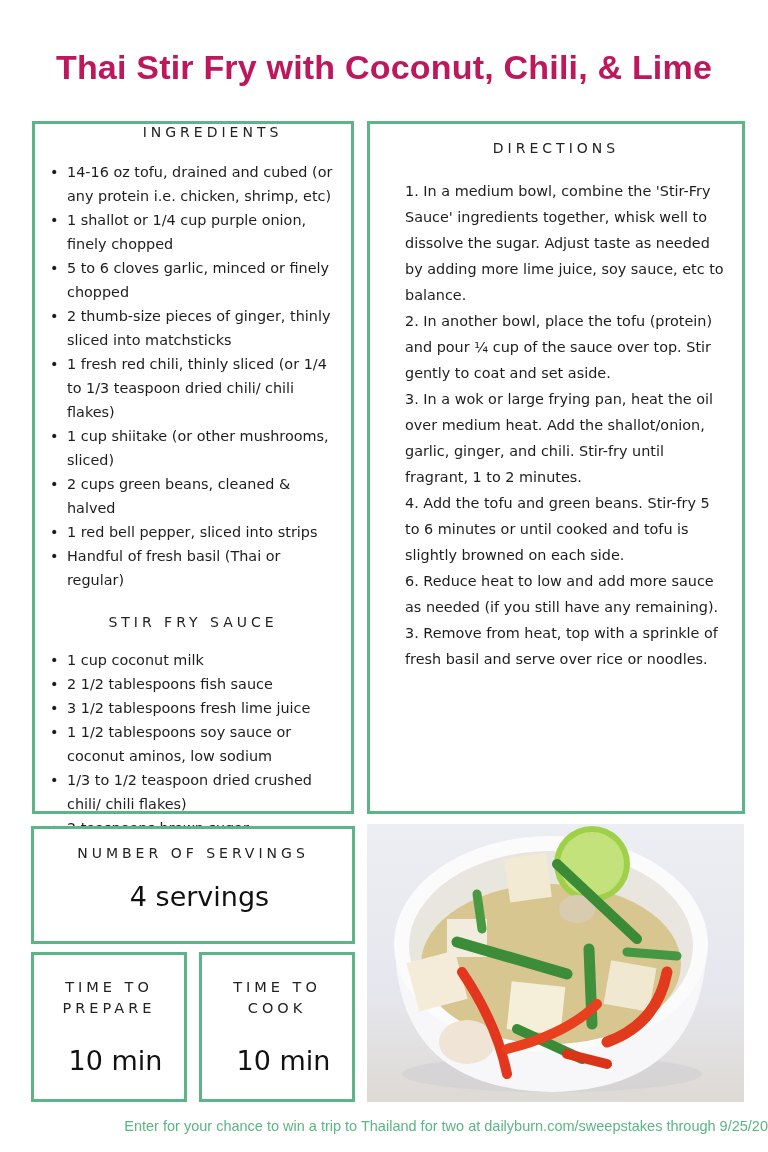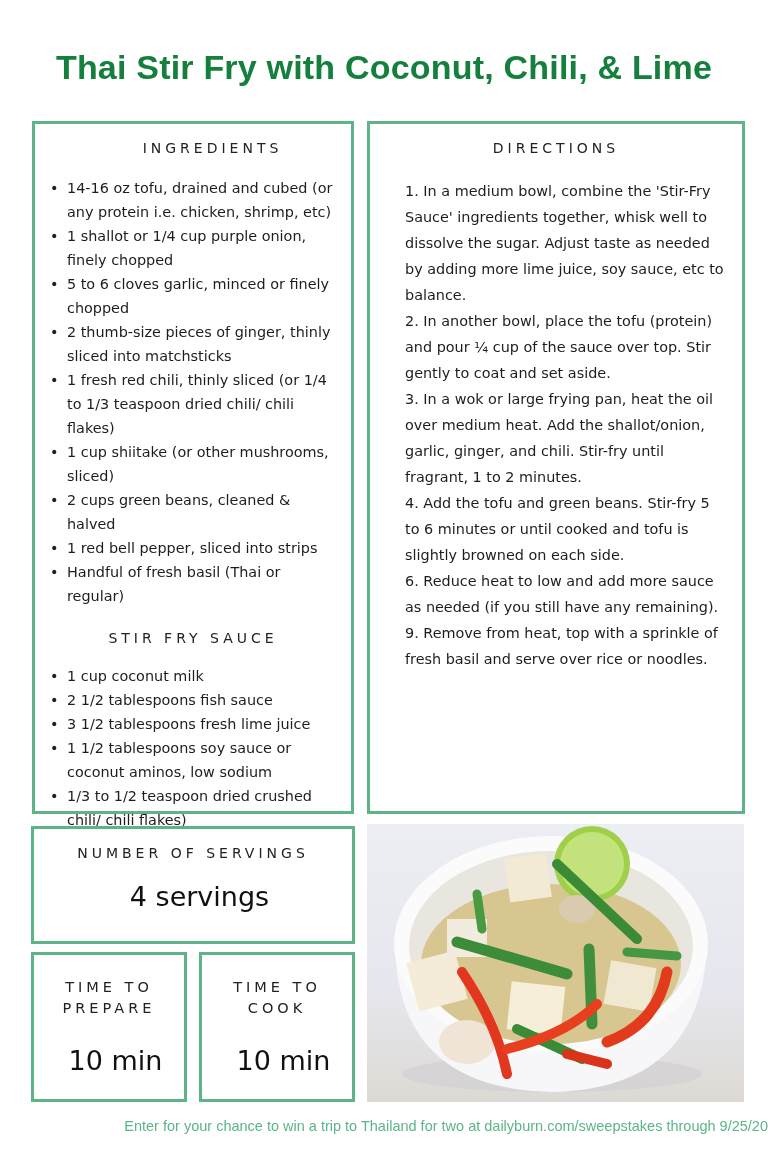--- a/index.html
+++ b/index.html
@@ -1,20 +1,20 @@
 <!DOCTYPE html>
 <html><head>
   <meta charset="utf-8">
   <style>
     html, body { margin: 0; padding: 0; background: #ffffff; }
     body { width: 768px; height: 1152px; position: relative; overflow: hidden;
            font-family: "Liberation Sans", sans-serif; color: #1c1c1c; }
     .title { position: absolute; left: 0; top: 48px; width: 768px; text-align: center;
              font-family: "Liberation Sans", sans-serif; font-weight: bold; font-size: 34px;
-             color: #15803d; letter-spacing: 0.2px; }
+             color: #be185d; letter-spacing: 0.2px; }
     .box { position: absolute; border: 3px solid #5db486; box-sizing: border-box; background: #fff; }
     .heading { text-align: center; font-size: 14px; letter-spacing: 4px; color: #222;
                font-family: "DejaVu Sans", sans-serif; font-weight: normal; }
     ul.list { list-style: none; margin: 0; padding: 0; }
     ul.list li { position: relative; padding-left: 32px; font-size: 14.4px; line-height: 24px;
                  font-family: "DejaVu Sans", sans-serif; color: #1d1d1d; }
     ul.list li .bullet { position: absolute; left: 15px; top: 0; }
     .dir-p { font-size: 14.4px; line-height: 26px; font-family: "DejaVu Sans", sans-serif;
              color: #1d1d1d; margin: 0; }
     .big { text-align: center; font-size: 27px; font-family: "DejaVu Sans", sans-serif; color: #111; padding-left: 13px; }
@@ -22,21 +22,21 @@
              background: linear-gradient(180deg, #eceef3 0%, #e6e7ee 60%, #ddd9d4 100%); overflow: hidden; }
     .footer { position: absolute; left: 0; top: 1118px; width: 768px; text-align: right;
               font-size: 14.5px; color: #5bb585; font-family: "Liberation Sans", sans-serif; }
   </style>
 </head>
 <body>
 
 <div class="title">Thai Stir Fry with Coconut, Chili, &amp; Lime</div>
 
 <div class="box" style="left:32px; top:121px; width:322px; height:693px;">
-  <div class="heading" style="margin-top:16px;padding-left:39px;">INGREDIENTS</div>
+  <div class="heading" style="padding-left:39px;">INGREDIENTS</div>
   <ul class="list" style="margin-top:20px; padding-right:14px;">
     <li><span class="bullet">•</span><span>14-16 oz tofu,  drained and cubed (or any protein i.e. chicken, shrimp, etc)</span></li>
     <li><span class="bullet">•</span><span>1 shallot or 1/4 cup purple onion, finely chopped</span></li>
     <li><span class="bullet">•</span><span>5 to 6 cloves garlic, minced or finely chopped</span></li>
     <li><span class="bullet">•</span><span>2 thumb-size pieces of ginger, thinly sliced into matchsticks</span></li>
     <li><span class="bullet">•</span><span>1 fresh red chili, thinly sliced (or 1/4 to 1/3 teaspoon dried chili/ chili flakes)</span></li>
     <li><span class="bullet">•</span><span>1 cup shiitake (or other mushrooms, sliced)</span></li>
     <li><span class="bullet">•</span><span>2 cups green beans, cleaned &amp; halved</span></li>
     <li><span class="bullet">•</span><span>1 red bell pepper, sliced into strips</span></li>
     <li><span class="bullet">•</span><span> Handful of fresh basil (Thai or regular)</span></li>
@@ -53,21 +53,21 @@
 </div>
 
 <div class="box" style="left:367px; top:121px; width:378px; height:693px;">
   <div class="heading" style="margin-top:16px;">DIRECTIONS</div>
   <div style="margin-top:22px; padding:0 16px 0 35px;">
     <p class="dir-p">1. In a medium bowl, combine the 'Stir-Fry Sauce' ingredients together, whisk well to dissolve the sugar. Adjust taste as needed by adding more lime juice, soy sauce, etc to balance.</p>
     <p class="dir-p">2. In another bowl, place the tofu (protein) and pour ¼ cup of the sauce over top. Stir gently to coat and set aside.</p>
     <p class="dir-p">3. In a wok or large frying pan, heat the oil over medium heat. Add the shallot/onion, garlic, ginger, and chili. Stir-fry until fragrant, 1 to 2 minutes.</p>
     <p class="dir-p">4. Add the tofu and green beans. Stir-fry 5 to 6 minutes or until cooked and tofu is slightly browned on each side.</p>
     <p class="dir-p">6. Reduce heat to low and add more sauce as needed (if you still have any remaining).</p>
-    <p class="dir-p">9. Remove from heat, top with a sprinkle of fresh basil and serve over rice or noodles.</p>
+    <p class="dir-p">3. Remove from heat, top with a sprinkle of fresh basil and serve over rice or noodles.</p>
   </div>
 </div>
 
 <div class="box" style="left:31px; top:826px; width:324px; height:118px;">
   <div class="heading" style="margin-top:16px;">NUMBER OF SERVINGS</div>
   <div class="big" style="margin-top:20px;">4 servings</div>
 </div>
 
 <div class="box" style="left:31px; top:952px; width:156px; height:150px;">
   <div class="heading" style="margin-top:22px; line-height:21px; font-size:14.5px;">

